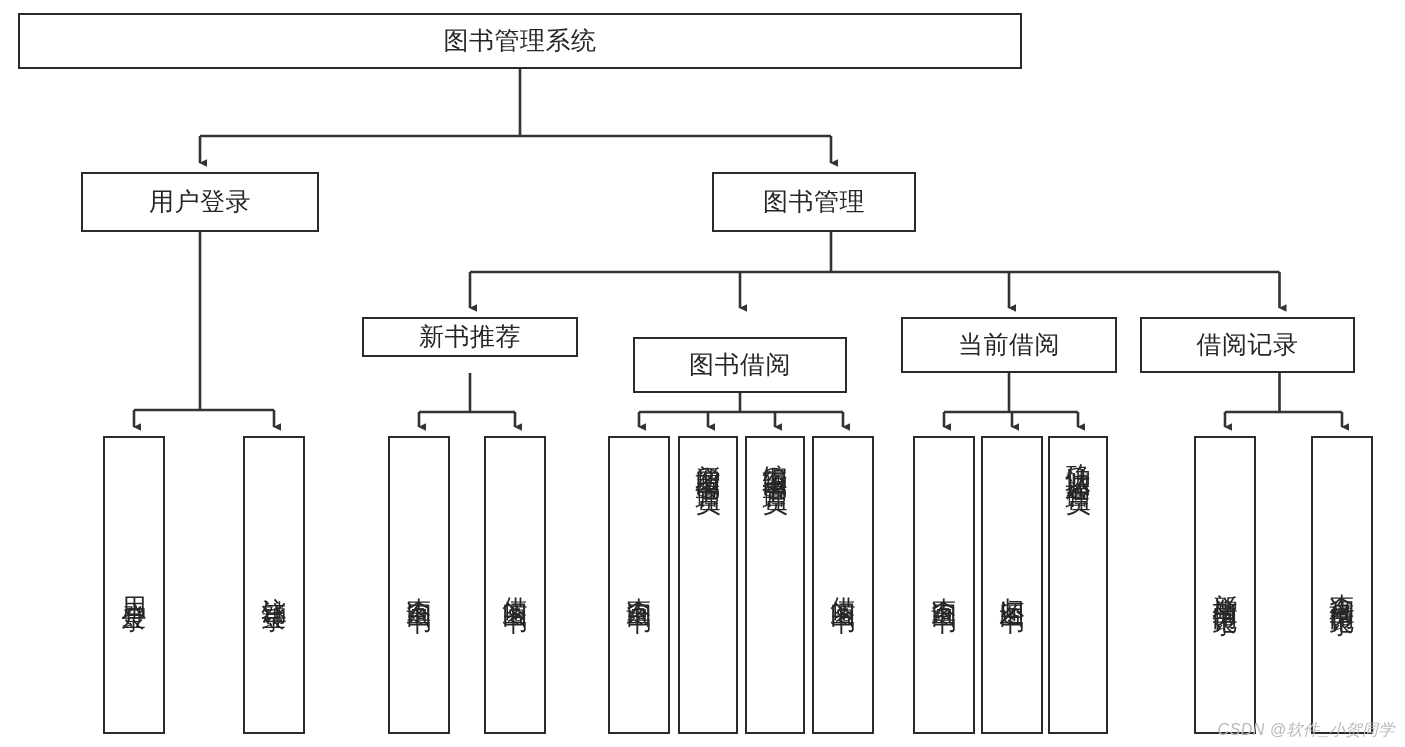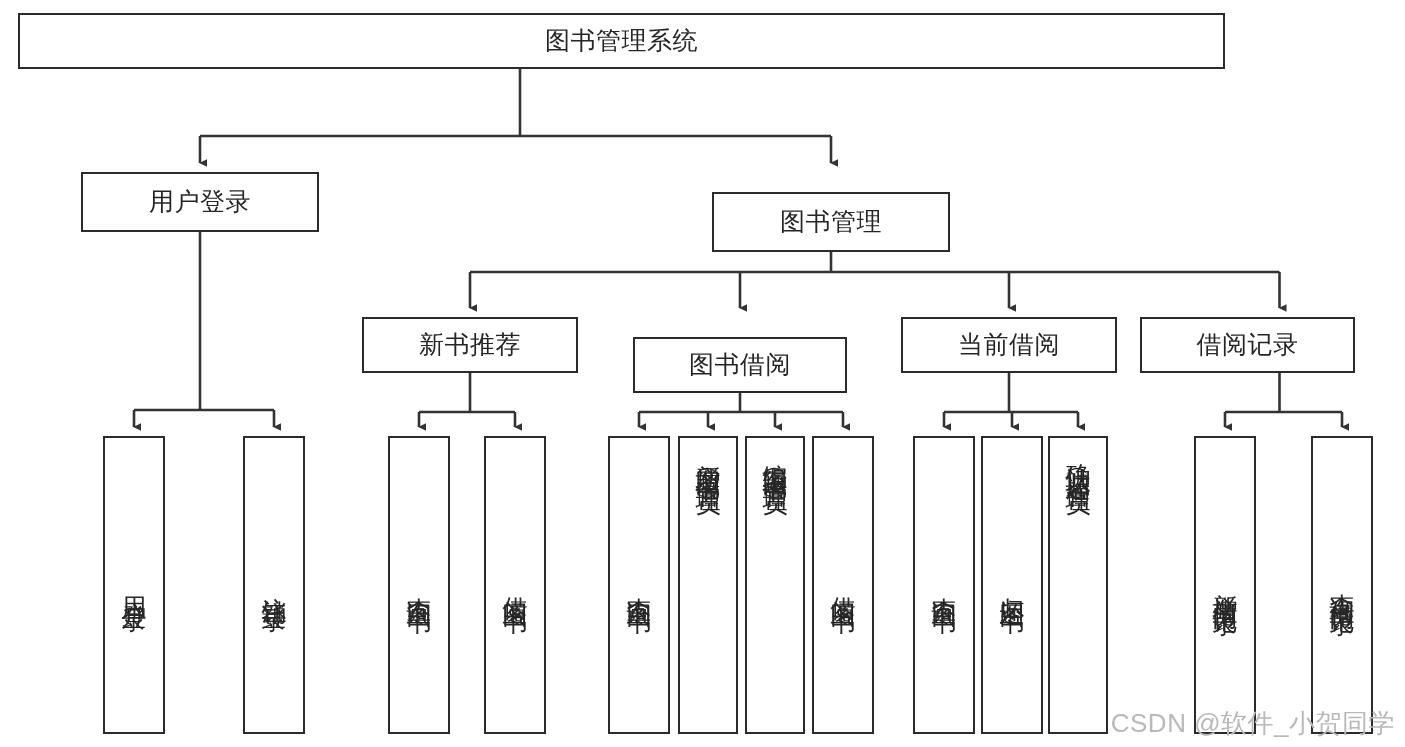--- a/index.html
+++ b/index.html
@@ -58,24 +58,25 @@
     justify-content: center;
     padding-top: 6px;
   }
   .node-box.vertical-centered {
     align-items: center;
   }
   .watermark {
     position: absolute;
     right: 10px;
     bottom: 6px;
-    font-size: 26px;
+    font-size: 16px;
     color: #b9b9b9;
     white-space: nowrap;
     letter-spacing: 0.5px;
+    font-style: italic;
   }
 </style>
 </head>
 <body>
 
 <div id="diagram-root">
 
   <svg class="diagram-canvas" id="connector-layer" viewBox="0 0 1405 747" xmlns="http://www.w3.org/2000/svg">
     <defs>
       <marker id="arrowhead" markerWidth="9" markerHeight="9" refX="4.2" refY="7.6" orient="auto" markerUnits="userSpaceOnUse">
@@ -113,30 +114,30 @@
         <path d="M 1012 412 L 1012 427" marker-end="url(#arrowhead)"></path>
         <path d="M 1078 412 L 1078 427" marker-end="url(#arrowhead)"></path>
         <path d="M 1279.5 373 L 1279.5 412"></path>
         <path d="M 1225 412 L 1342 412"></path>
         <path d="M 1225 412 L 1225 427" marker-end="url(#arrowhead)"></path>
         <path d="M 1342 412 L 1342 427" marker-end="url(#arrowhead)"></path>
       </g>
   </svg>
 
   <div id="nodes-layer">
-      <div class="node-box" style="left: 18px; top: 13px; width: 1207px; height: 56px;">
+      <div class="node-box" style="left: 18px; top: 13px; width: 1004px; height: 56px;">
         <span class="node-label-h">图书管理系统</span>
       </div>
       <div class="node-box" style="left: 81px; top: 172px; width: 238px; height: 60px;">
         <span class="node-label-h">用户登录</span>
       </div>
-      <div class="node-box" style="left: 712px; top: 172px; width: 238px; height: 60px; margin-top: 20px;">
+      <div class="node-box" style="left: 712px; top: 172px; width: 204px; height: 60px;">
         <span class="node-label-h">图书管理</span>
       </div>
-      <div class="node-box" style="left: 362px; top: 317px; width: 216px; height: 56px;">
+      <div class="node-box" style="left: 362px; top: 317px; width: 216px; height: 40px;">
         <span class="node-label-h">新书推荐</span>
       </div>
       <div class="node-box" style="left: 633px; top: 317px; width: 214px; height: 56px; margin-top: 20px;">
         <span class="node-label-h">图书借阅</span>
       </div>
       <div class="node-box" style="left: 901px; top: 317px; width: 216px; height: 56px; text-align: right;">
         <span class="node-label-h">当前借阅</span>
       </div>
       <div class="node-box" style="left: 1140px; top: 317px; width: 215px; height: 56px;">
         <span class="node-label-h">借阅记录</span>

